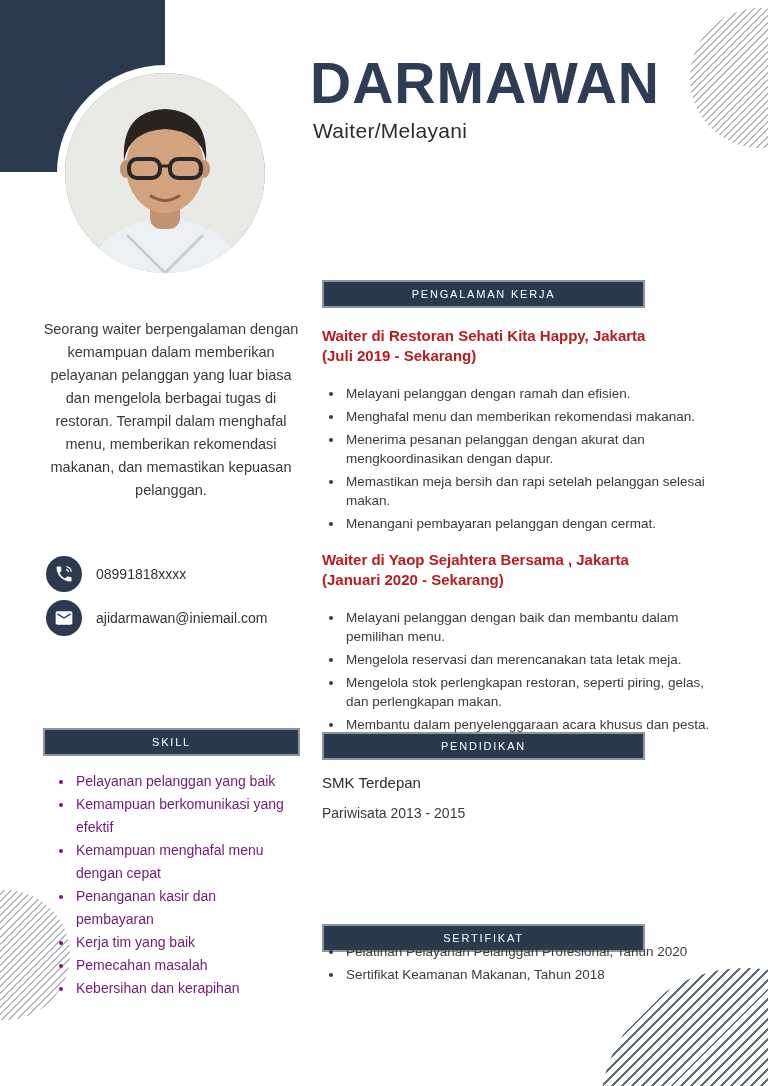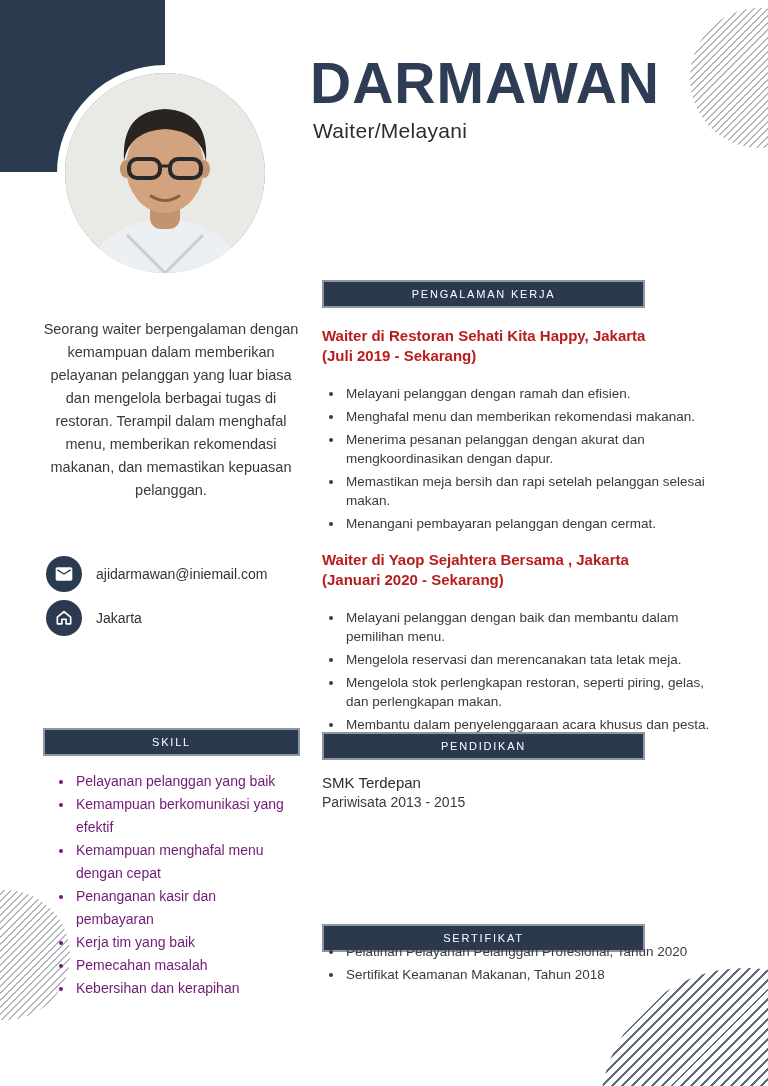--- a/index.html
+++ b/index.html
@@ -91,21 +91,21 @@
   .job-head{font-size:15px;font-weight:700;color:#b91c1c;line-height:20px;}
   .r-list{
     margin:18px 0 0 0;padding:0 0 0 22px;
     font-size:13.5px;line-height:19px;color:#3a3a3a;width:368px;
   }
   .r-list li{margin-bottom:4px;padding-left:2px;}
   .job1{top:326px;}
   .job2{top:550px;}
   .edu{position:absolute;left:322px;top:774px;}
   .edu-school{font-size:15px;font-weight:400;color:#2f2f33;}
-  .edu-detail{font-size:14px;color:#3a3a3a;margin-top:3px;}
+  .edu-detail{font-size:14px;color:#3a3a3a;margin-top:14px;}
   .cert-list{
     position:absolute;left:322px;top:942px;
     margin:0;padding:0 0 0 22px;width:360px;
     font-size:13.5px;line-height:19px;color:#3a3a3a;
   }
   .cert-list li{margin-bottom:4px;padding-left:2px;}
 </style>
 </head>
 <body>
 
@@ -137,32 +137,34 @@
     <div class="name-last">DARMAWAN</div>
     <div class="job-title">Waiter/Melayani</div>
   </div>
 
   <p class="summary">Seorang waiter berpengalaman dengan kemampuan dalam memberikan pelayanan pelanggan yang luar biasa dan mengelola berbagai tugas di restoran. Terampil dalam menghafal menu, memberikan rekomendasi makanan, dan memastikan kepuasan pelanggan.</p>
 
   <div class="contact">
     <div class="contact-row">
       <span class="contact-icon">
         <svg viewBox="0 0 24 24">
+            <path fill="#ffffff" d="M6.62 10.79c1.44 2.83 3.76 5.14 6.59 6.59l2.2-2.2c.27-.27.67-.36 1.02-.24 1.12.37 2.33.57 3.57.57.55 0 1 .45 1 1V20c0 .55-.45 1-1 1-9.39 0-17-7.61-17-17 0-.55.45-1 1-1h3.5c.55 0 1 .45 1 1 0 1.25.2 2.45.57 3.57.11.35.03.74-.25 1.02l-2.2 2.2z"></path>
+            <path fill="none" stroke="#ffffff" stroke-width="1.6" d="M14.5 6.5a4 4 0 0 1 3 3"></path>
+            <path fill="none" stroke="#ffffff" stroke-width="1.6" d="M14.8 3.2a7.3 7.3 0 0 1 6 6"></path>
+          </svg>
+      </span>
+      <span class="contact-label">08991818xxxx</span>
+    </div>
+    <div class="contact-row">
+      <span class="contact-icon">
+        <svg viewBox="0 0 24 24">
             <path fill="#ffffff" d="M20 4H4c-1.1 0-1.99.9-1.99 2L2 18c0 1.1.9 2 2 2h16c1.1 0 2-.9 2-2V6c0-1.1-.9-2-2-2zm0 4l-8 5-8-5V6l8 5 8-5v2z"></path>
           </svg>
       </span>
       <span class="contact-label">ajidarmawan@iniemail.com</span>
-    </div>
-    <div class="contact-row">
-      <span class="contact-icon">
-        <svg viewBox="0 0 24 24">
-            <path fill="none" stroke="#ffffff" stroke-width="2" stroke-linejoin="round" d="M4 11 L12 4.5 L20 11 L20 19 L14.5 19 L14.5 13.5 L9.5 13.5 L9.5 19 L4 19 Z"></path>
-          </svg>
-      </span>
-      <span class="contact-label">Jakarta</span>
     </div>
   </div>
 
   <div class="bar skill-bar">SKILL</div>
   <ul class="skill-list">
     <li>Pelayanan pelanggan yang baik</li>
     <li>Kemampuan berkomunikasi yang efektif</li>
     <li>Kemampuan menghafal menu dengan cepat</li>
     <li>Penanganan kasir dan pembayaran</li>
     <li>Kerja tim yang baik</li>

